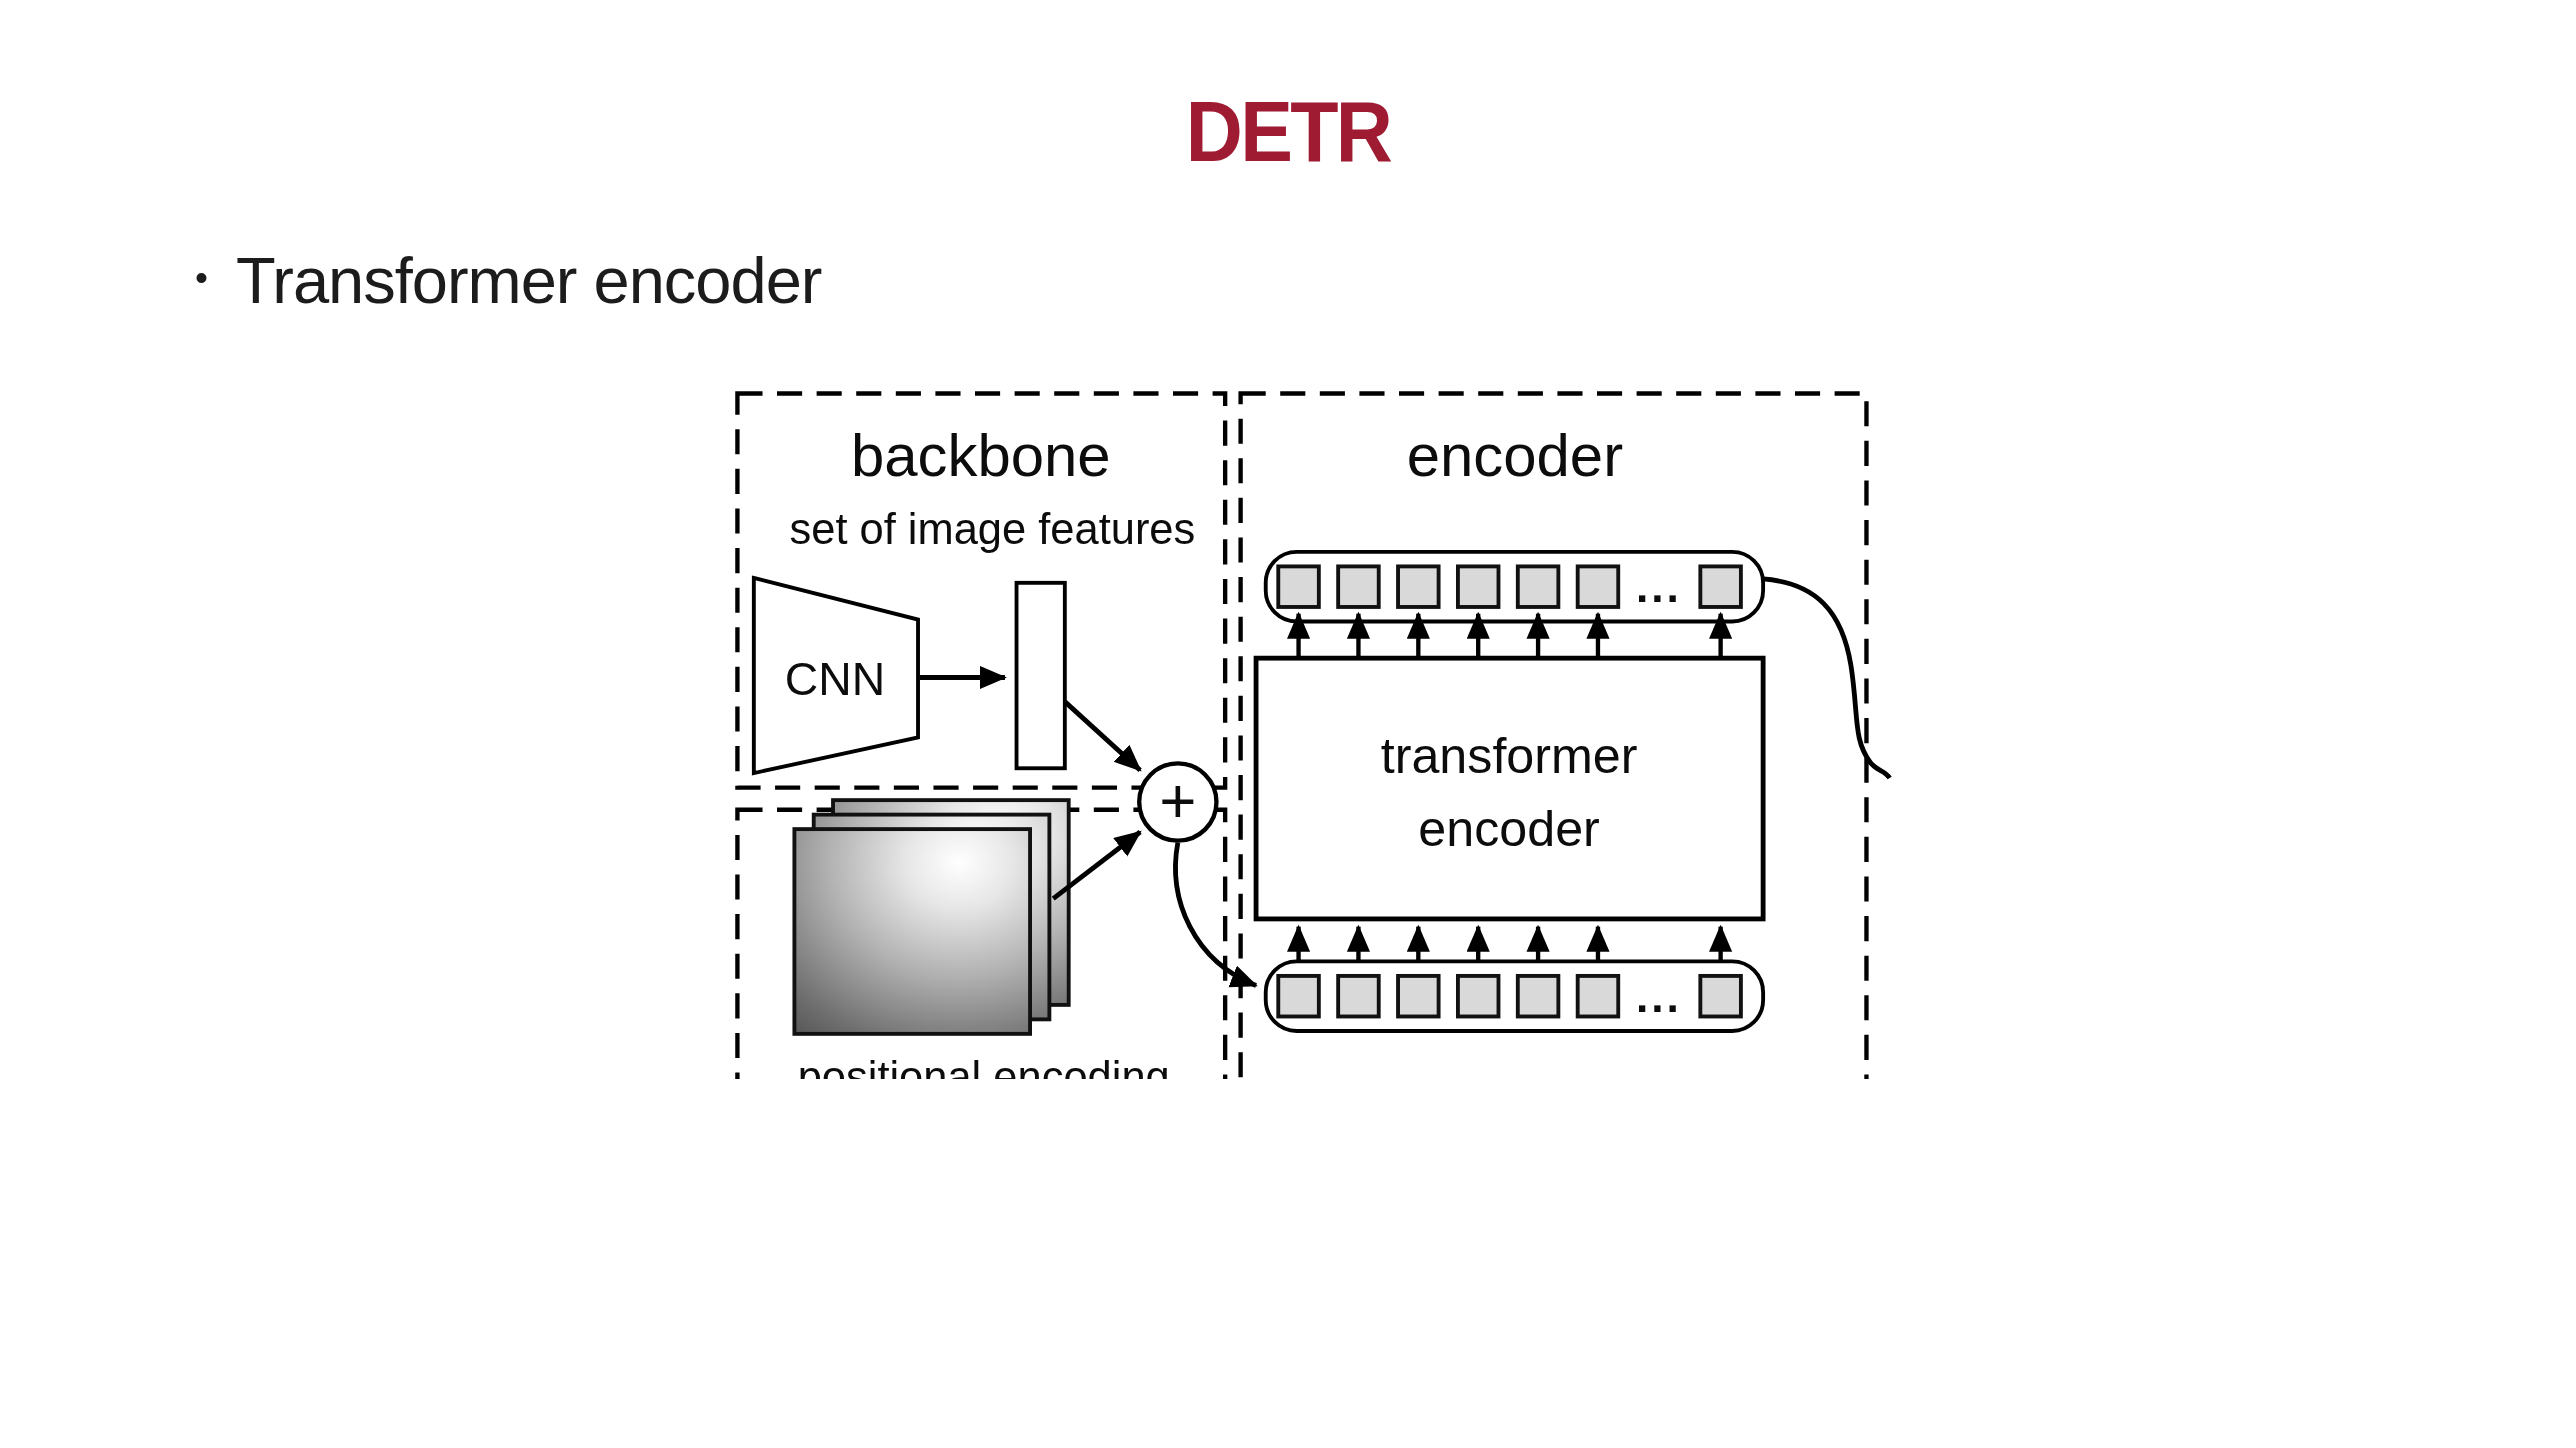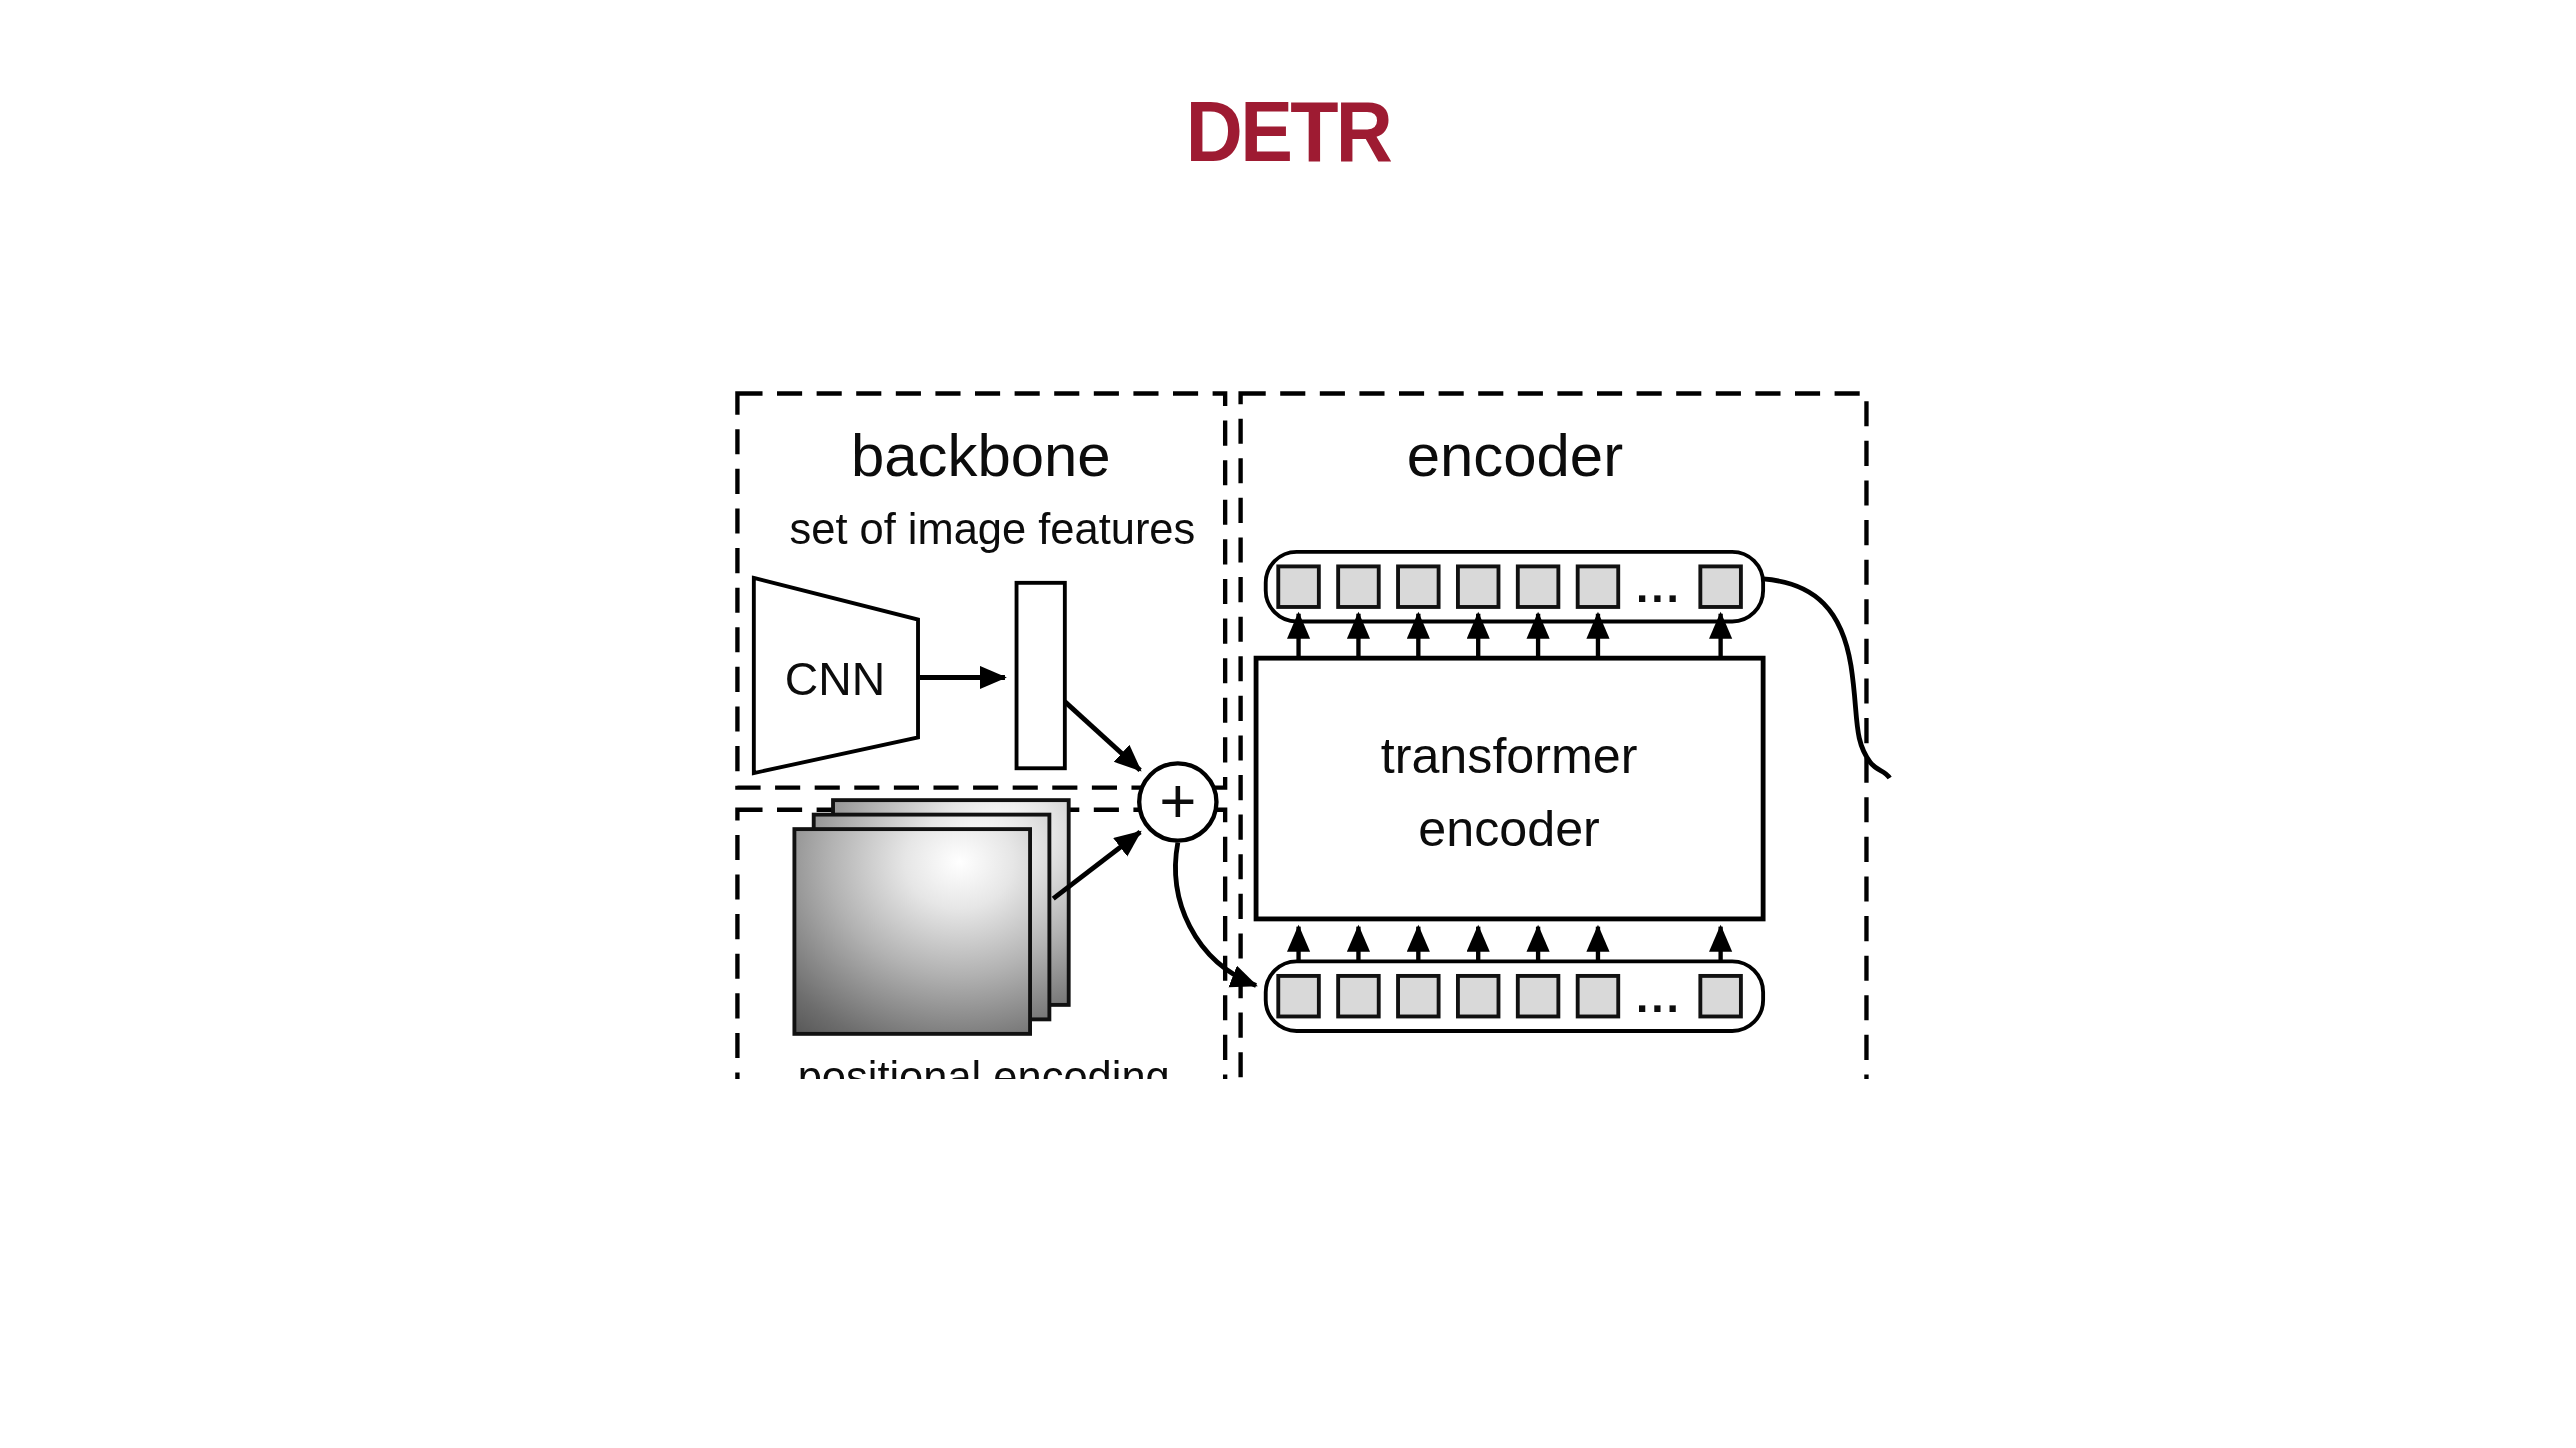--- a/index.html
+++ b/index.html
@@ -43,20 +43,23 @@
     font-size:43px;letter-spacing:1px;margin-left:12px;
   }
 </style>
 </head>
 <body>
 
 <div class="slide">
 
   <div class="title" style="color:#9e1b32;">DETR</div>
 
+  <div class="main-bullet">
+    <span class="dot">•</span><span>Transformer encoder</span>
+  </div>
 
   <div class="diagram">
     <svg width="1227" height="763" viewBox="0 0 1270 790">
       <defs>
         <radialGradient id="sqGrad" cx="70%" cy="16%" r="115%">
           <stop offset="0%" stop-color="#ffffff"></stop>
           <stop offset="20%" stop-color="#e6e6e6"></stop>
           <stop offset="48%" stop-color="#b2b2b2"></stop>
           <stop offset="82%" stop-color="#6d6d6d"></stop>
           <stop offset="100%" stop-color="#4f4f4f"></stop>

